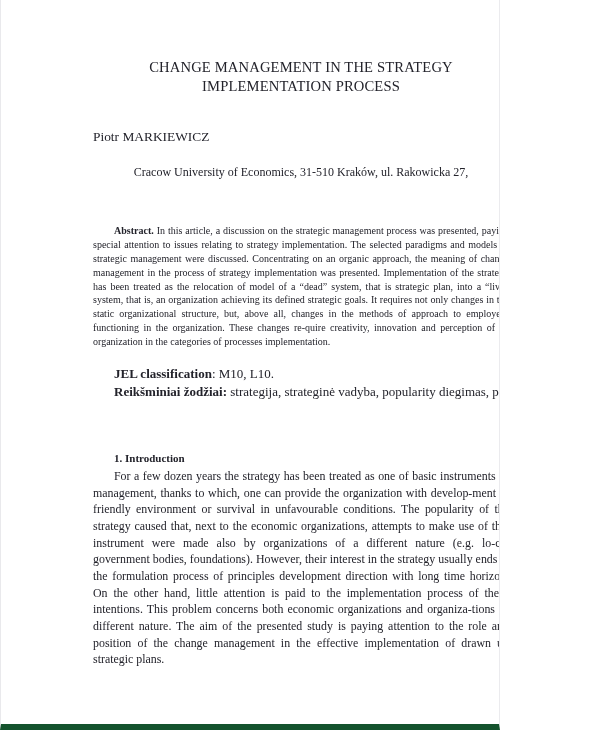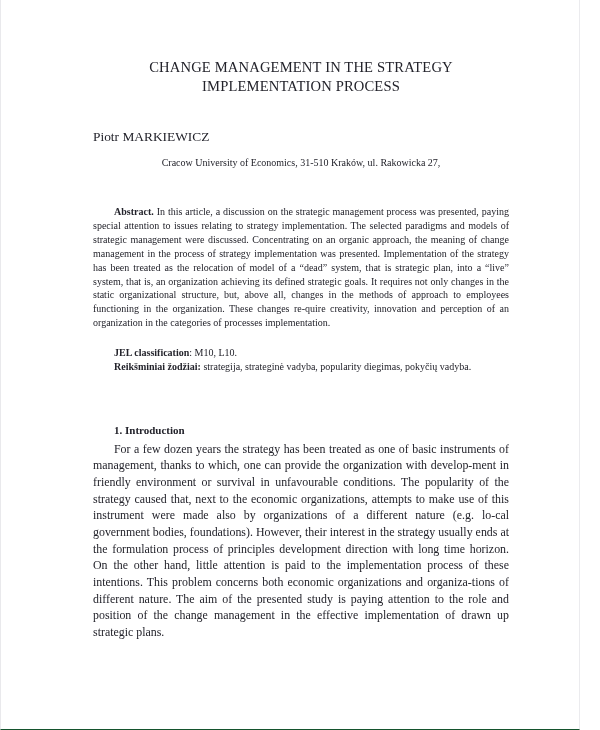--- a/index.html
+++ b/index.html
@@ -8,27 +8,27 @@
     background: #ffffff;
   }
 
   body {
     font-family: "Liberation Serif", "DejaVu Serif", serif;
     color: #23232b;
   }
 
   .page {
     position: relative;
-    width: 580px;
+    width: 500px;
     height: 730px;
     background: #ffffff;
     box-sizing: border-box;
     border-left: 1px solid #e9e9ec;
     border-right: 1px solid #ebebee;
-    border-bottom: 1px solid #14532d;
+    border-bottom: 6px solid #14532d;
     overflow: hidden;
   }
 
   .content {
     position: absolute;
     left: 92px;
     top: 0;
     width: 416px;
   }
 
@@ -47,23 +47,23 @@
   .author {
     margin: 0;
     padding-top: 31px;
     font-size: 13.4px;
     font-weight: 400;
     line-height: 1.3;
     color: #23232b;
   }
 
   .affiliation {
-    margin: 0;
+    margin: 8px;
     padding-top: 11px;
-    font-size: 10px;
+    font-size: 12px;
     font-weight: 400;
     text-align: center;
     line-height: 1.42;
     color: #23232b;
   }
 
   .affiliation .email-line {
     display: block;
   }
 
@@ -80,21 +80,21 @@
   }
 
   .abstract .lead {
     font-weight: 700;
   }
 
   
   .meta {
     padding-top: 16px;
     padding-left: 21px;
-    font-size: 10px;
+    font-size: 13px;
     line-height: 1.42;
     color: #23232b;
   }
 
   .meta-line {
     display: block;
     white-space: nowrap;
   }
 
   .meta-line .meta-label {

